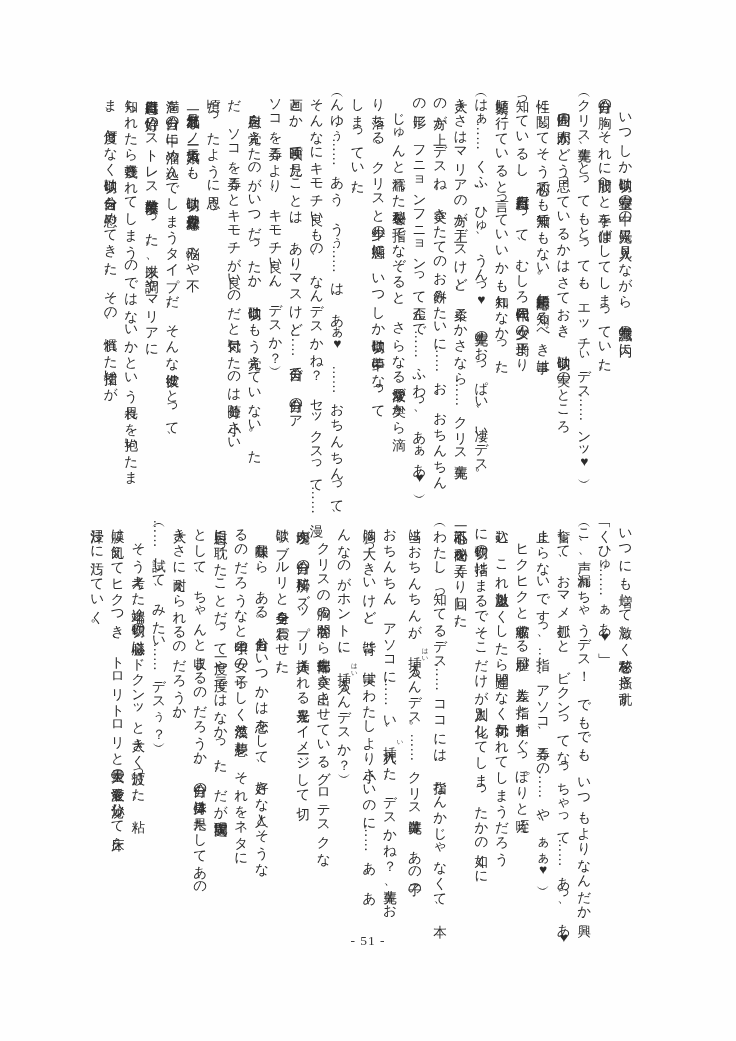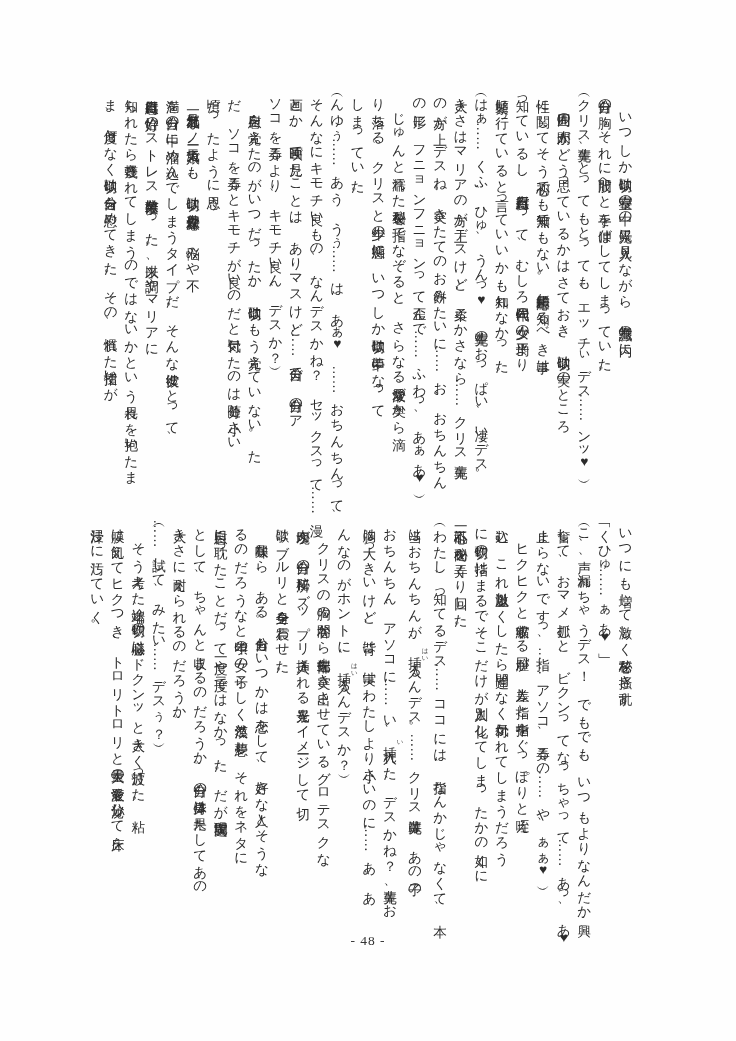--- a/index.html
+++ b/index.html
@@ -111,15 +111,15 @@
     <p>るのだろうなと年頃の女の子らしく漠然と夢想し、それをネタに</p>
     <p>自慰に耽ったことだって一度や二度ではなかった。だが現実問題</p>
     <p>として、ちゃんと収まるのだろうか。自分の身体は果たしてあの</p>
     <p>大きさに耐えられるのだろうか。</p>
     <p>（……試して、みたい……デスぅ？）</p>
     <p>　そう考えた途端、切歌の心臓はドクンッと大きく波打った。粘</p>
     <p>膜は飢えてヒクつき、トロリトロリと大量の愛液を分泌して床を</p>
     <p>汁浸しに汚していく。</p>
   </section>
 
-  <div class="page-number">- 48 -</div>
+  <div class="page-number">- 51 -</div>
 
 </div>
 
 </body></html>

